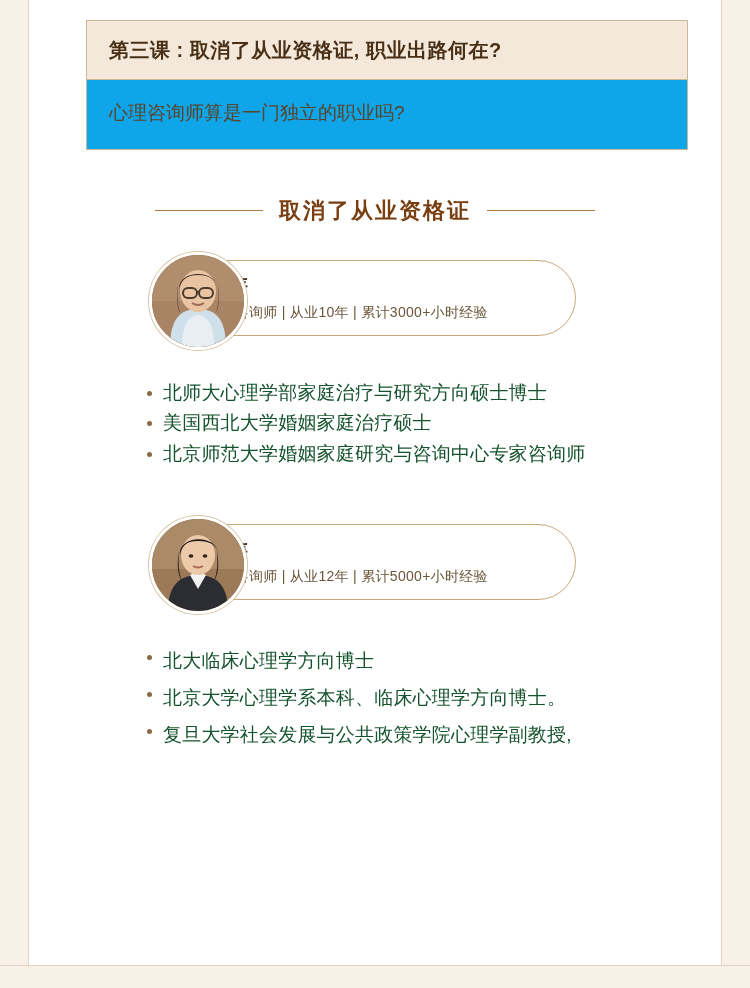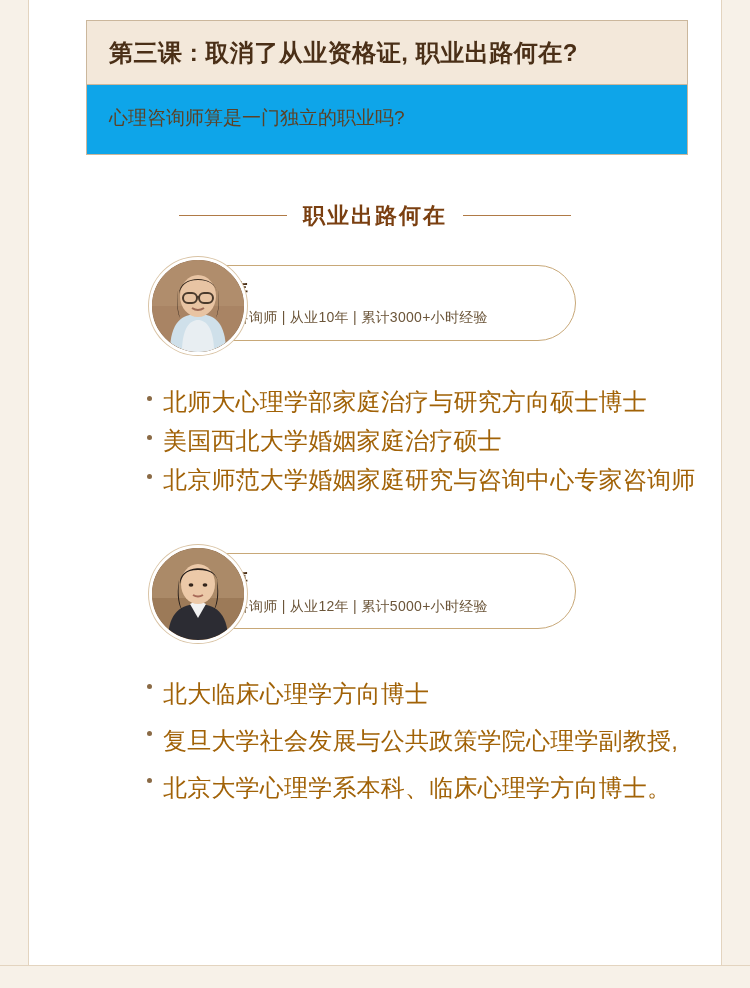--- a/index.html
+++ b/index.html
@@ -50,21 +50,21 @@
 
   
   .lesson-box {
     margin: 20px 33px 0 57px;
     border: 1px solid #cbb79c;
     background: #f3e8da;
     box-sizing: border-box;
   }
   .lesson-title {
     padding: 16px 22px 16px 22px;
-    font-size: 24px;
+    font-size: 20px;
     font-weight: bold;
     color: #4a2f17;
     letter-spacing: 0.5px;
     border-bottom: 1px solid #cbb79c;
     line-height: 1.3;
   }
   .lesson-sub {
     padding: 20px 22px 22px 22px;
     font-size: 19px;
     color: #5c4226;
@@ -140,22 +140,22 @@
 
   
   .bullets {
     margin: 26px 0 0 118px;
     padding: 0;
     list-style: none;
   }
   .bullets li {
     position: relative;
     padding-left: 16px;
-    font-size: 24px;
-    color: #a16207;
+    font-size: 19px;
+    color: #14532d;
     line-height: 1.62;
     letter-spacing: 0.2px;
   }
   .bullets.wide li { line-height: 1.95; }
   .bullets li::before {
     content: "";
     position: absolute;
     left: 0;
     top: 13px;
     width: 5px;
@@ -189,21 +189,21 @@
 
   <div class="content">
 
     <div class="lesson-box">
       <div class="lesson-title">第三课 : 取消了从业资格证, 职业出路何在?</div>
       <div class="lesson-sub">心理咨询师算是一门独立的职业吗?</div>
     </div>
 
     <div class="section-head">
       <span class="section-rule"></span>
-      <span class="section-title">职业出路何在</span>
+      <span class="section-title">取消了从业资格证</span>
       <span class="section-rule"></span>
     </div>
 
     <div class="teacher">
       <div class="teacher-pill">
         <div class="teacher-name">兰菁</div>
         <div class="teacher-meta">成熟咨询师 | 从业10年 | 累计3000+小时经验</div>
       </div>
       <div class="avatar">
         <svg width="92" height="92" viewBox="0 0 92 92" aria-hidden="true">
@@ -260,20 +260,20 @@
             <ellipse cx="39" cy="37" rx="2.4" ry="1.8" fill="#34251c"></ellipse>
             <ellipse cx="53" cy="37" rx="2.4" ry="1.8" fill="#34251c"></ellipse>
             <path d="M41 47 Q46 50 51 47" stroke="#a76a58" stroke-width="2" fill="none"></path>
           </g>
         </svg>
       </div>
     </div>
 
     <ul class="bullets wide">
       <li>北大临床心理学方向博士</li>
+      <li>北京大学心理学系本科、临床心理学方向博士。</li>
       <li>复旦大学社会发展与公共政策学院心理学副教授,</li>
-      <li>北京大学心理学系本科、临床心理学方向博士。</li>
     </ul>
 
   </div>
 
   <div class="bottom-strip"></div>
 </div>
 
 </body></html>

